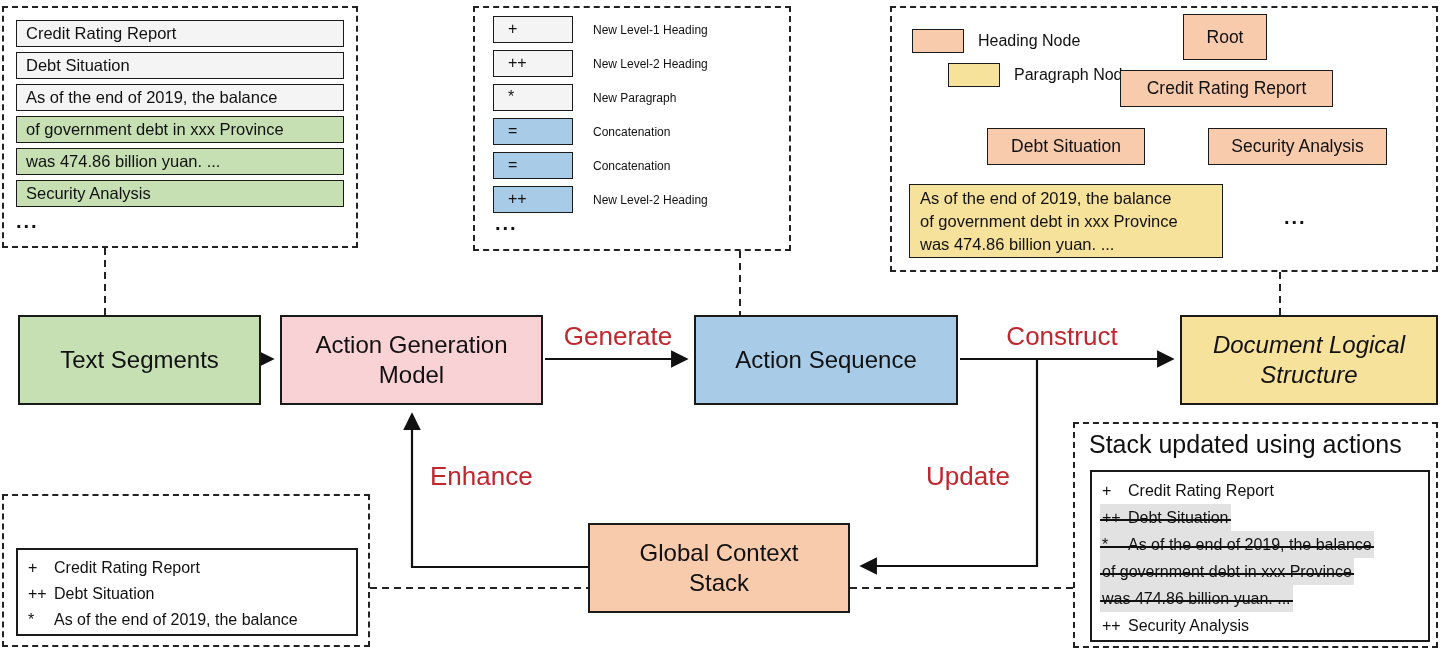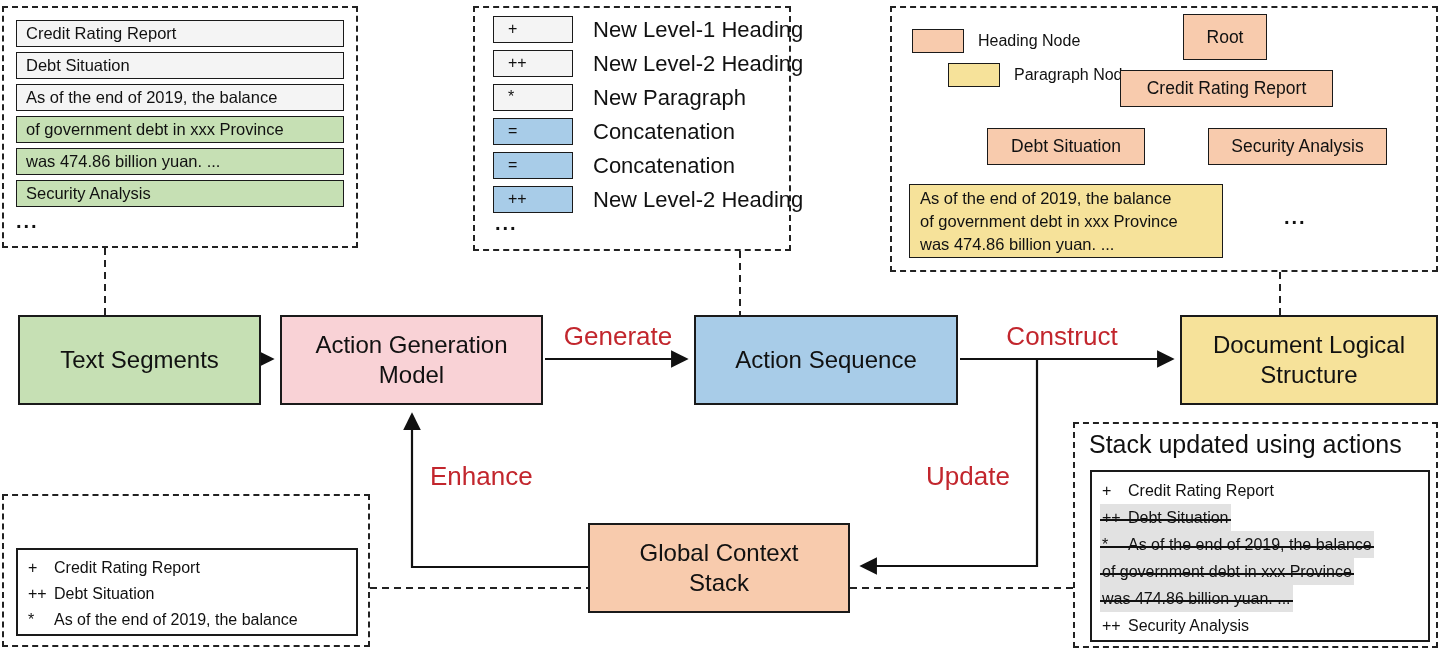--- a/index.html
+++ b/index.html
@@ -22,21 +22,21 @@
            background:var(--c-grayrow); font-size:16.5px; line-height:24px; padding:0 9px;
            white-space:nowrap; overflow:hidden;}
   .seg-row.green{background:var(--c-green);}
   .dots{font-size:20px; font-weight:bold; letter-spacing:2px; line-height:18px;}
 
   
   .action-row{position:absolute; left:18px; height:27px; display:flex; align-items:center;}
   .action-sym{display:inline-block; width:80px; height:27px; border:1.5px solid var(--c-border);
               background:var(--c-grayrow); font-size:16px; line-height:24px; padding-left:14px;}
   .action-sym.blue{background:var(--c-blue);}
-  .action-label{margin-left:20px; font-size:22px; white-space:nowrap;}
+  .action-label{margin-left:20px; font-size:12px; white-space:nowrap;}
 
   
   .legend-row{position:absolute; display:flex; align-items:center;}
   .legend-swatch{width:52px; height:24px; border:1.5px solid var(--c-border); margin-right:14px;}
   .legend-swatch.heading{background:var(--c-peach);}
   .legend-swatch.paragraph{background:var(--c-yellow);}
   .legend-label{font-size:16px; white-space:nowrap;}
 
   .tree-node{position:absolute; border:1.5px solid var(--c-border); background:var(--c-peach);
              display:flex; align-items:center; justify-content:center; font-size:17.5px;
@@ -155,21 +155,21 @@
   <div class="tree-para" style="left:909px; top:184px; width:314px; height:74px;">
     <div>As of the end of 2019, the balance</div>
     <div>of government debt in xxx Province</div>
     <div>was 474.86 billion yuan. ...</div>
   </div>
   <div class="dots" style="position:absolute; left:1284px; top:208px; z-index:3;">...</div>
 
   <div class="flow-box" style="left:18px; width:243px; background:var(--c-green);">Text Segments</div>
   <div class="flow-box" style="left:280px; width:263px; background:var(--c-pink);">Action Generation Model</div>
   <div class="flow-box" style="left:694px; width:264px; background:var(--c-blue);">Action Sequence</div>
-  <div class="flow-box" style="left:1180px; width:258px; background:var(--c-yellow);">Document Logical Structure</div>
+  <div class="flow-box" style="left:1180px; width:258px; background:var(--c-yellow);font-style:italic;">Document Logical Structure</div>
   <div class="flow-box" style="left:588px; top:523px; width:262px; height:90px; background:var(--c-peach);text-align:center;">Global Context Stack</div>
 
   <div class="red-label" style="left:552px; top:321px; width:132px; text-align:center;">Generate</div>
   <div class="red-label" style="left:992px; top:321px; width:140px; text-align:center;">Construct</div>
   <div class="red-label" style="left:430px; top:461px;">Enhance</div>
   <div class="red-label" style="left:926px; top:461px;">Update</div>
 
   <div class="panel" style="left:2px; top:494px; width:368px; height:153px;">
     <div class="stack-box" style="left:12px; top:52px; width:342px; height:88px;">
       <div class="stack-line">

